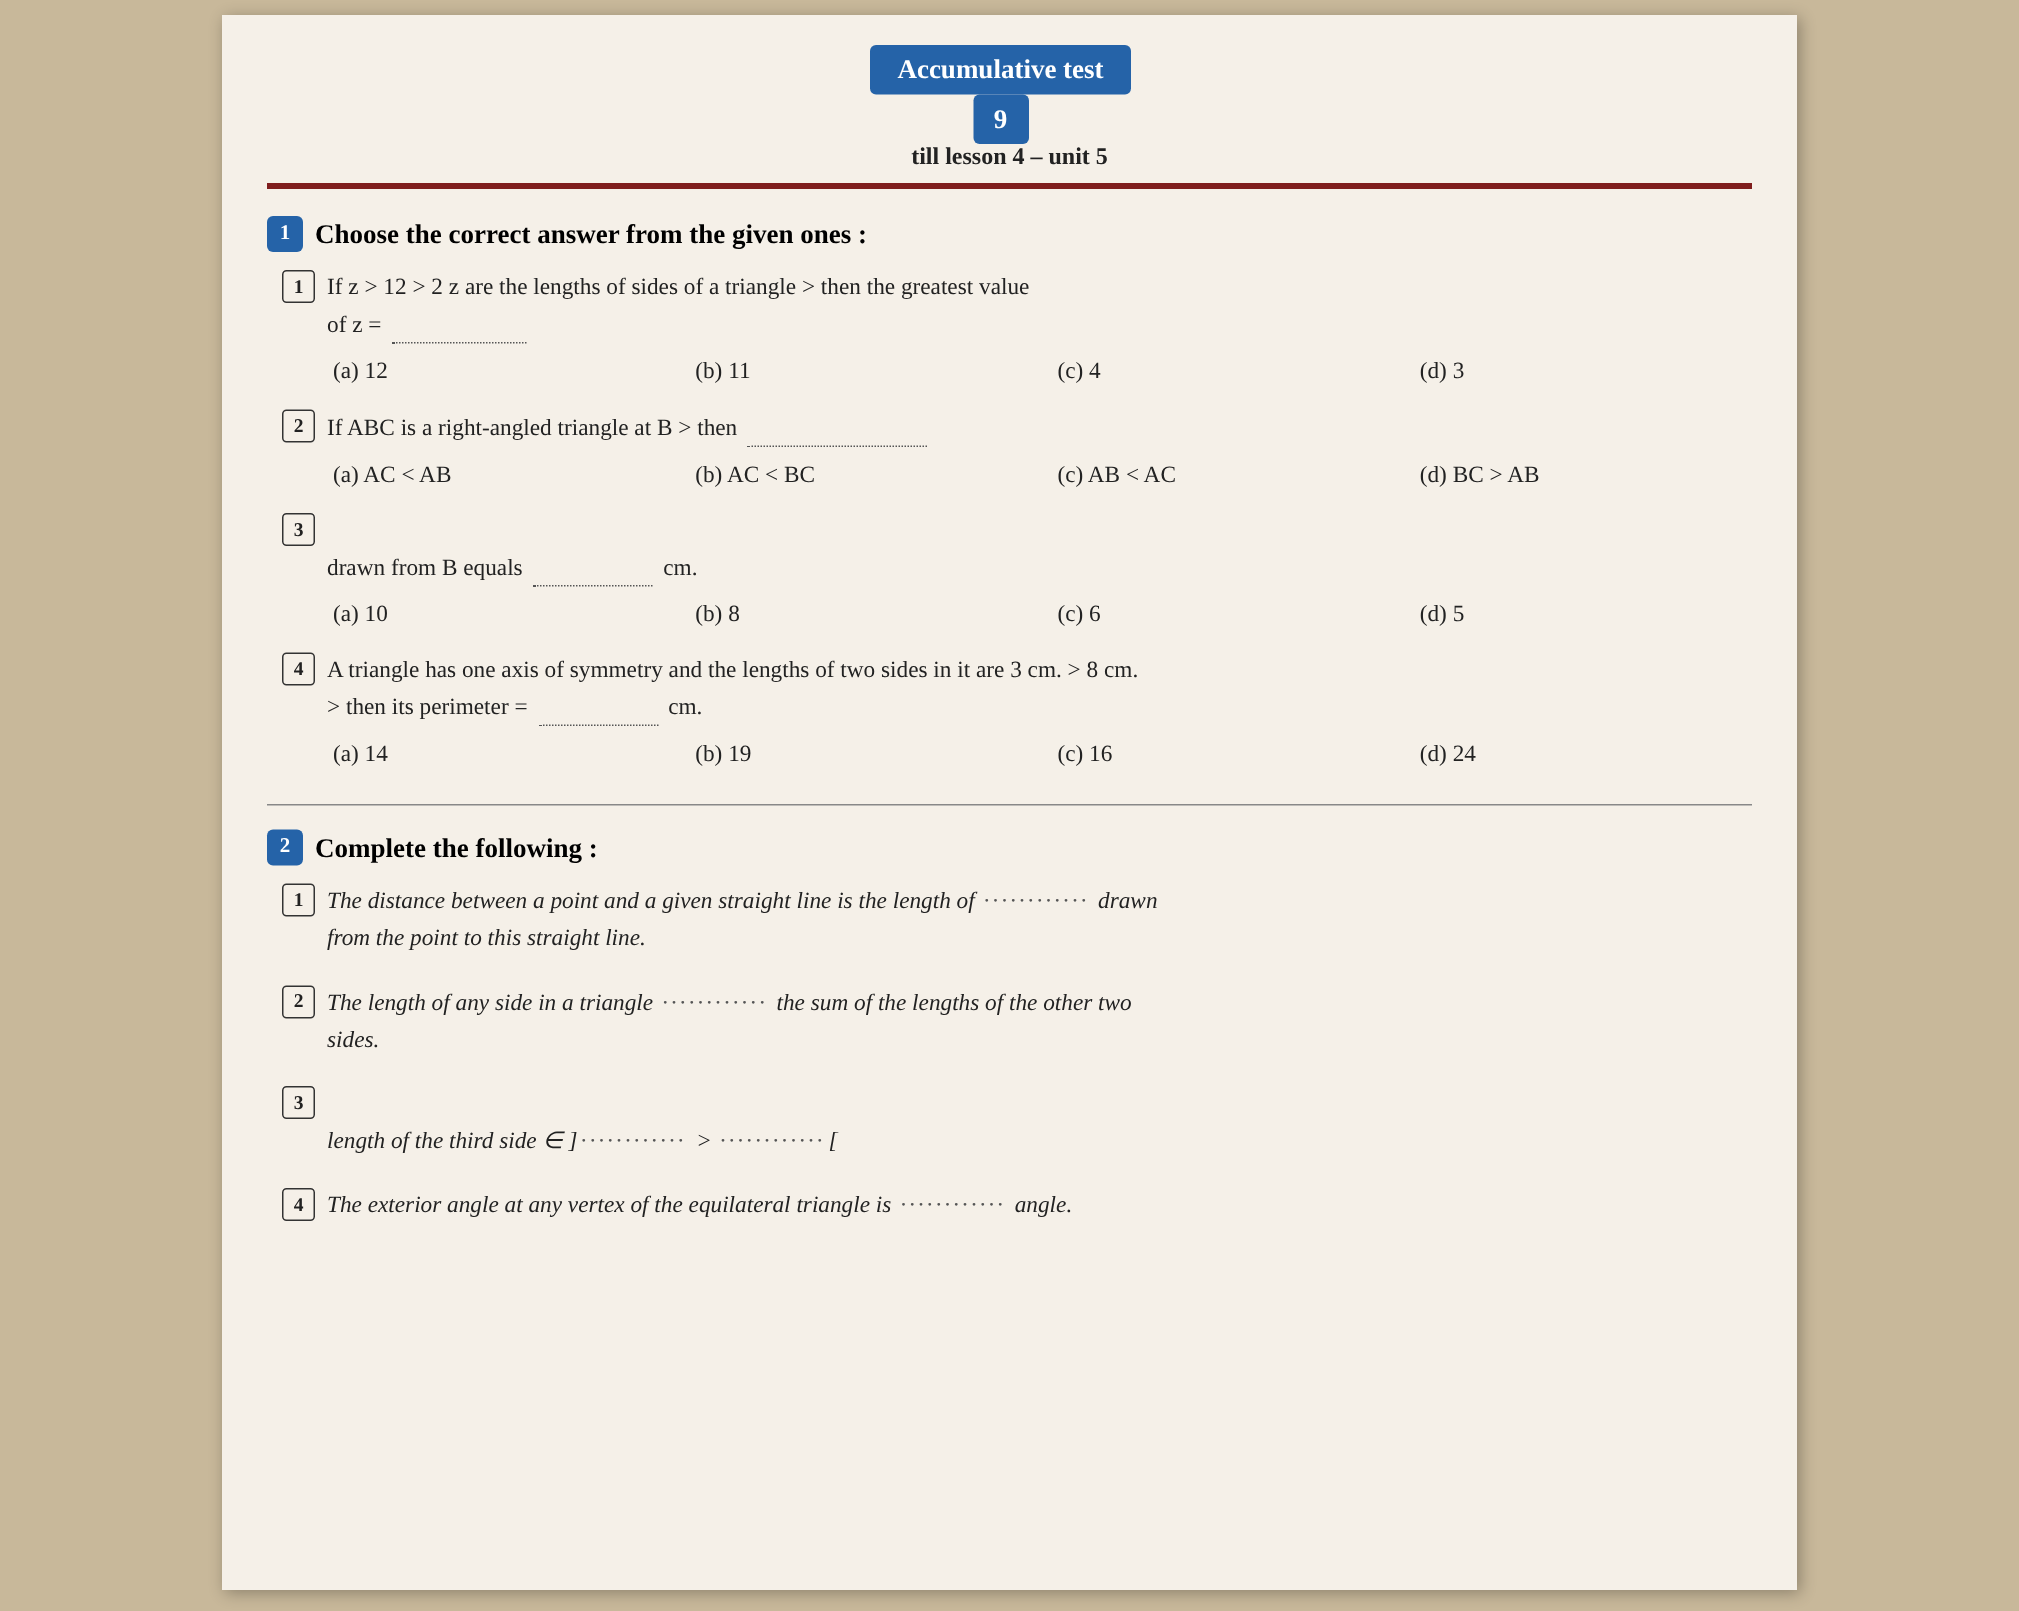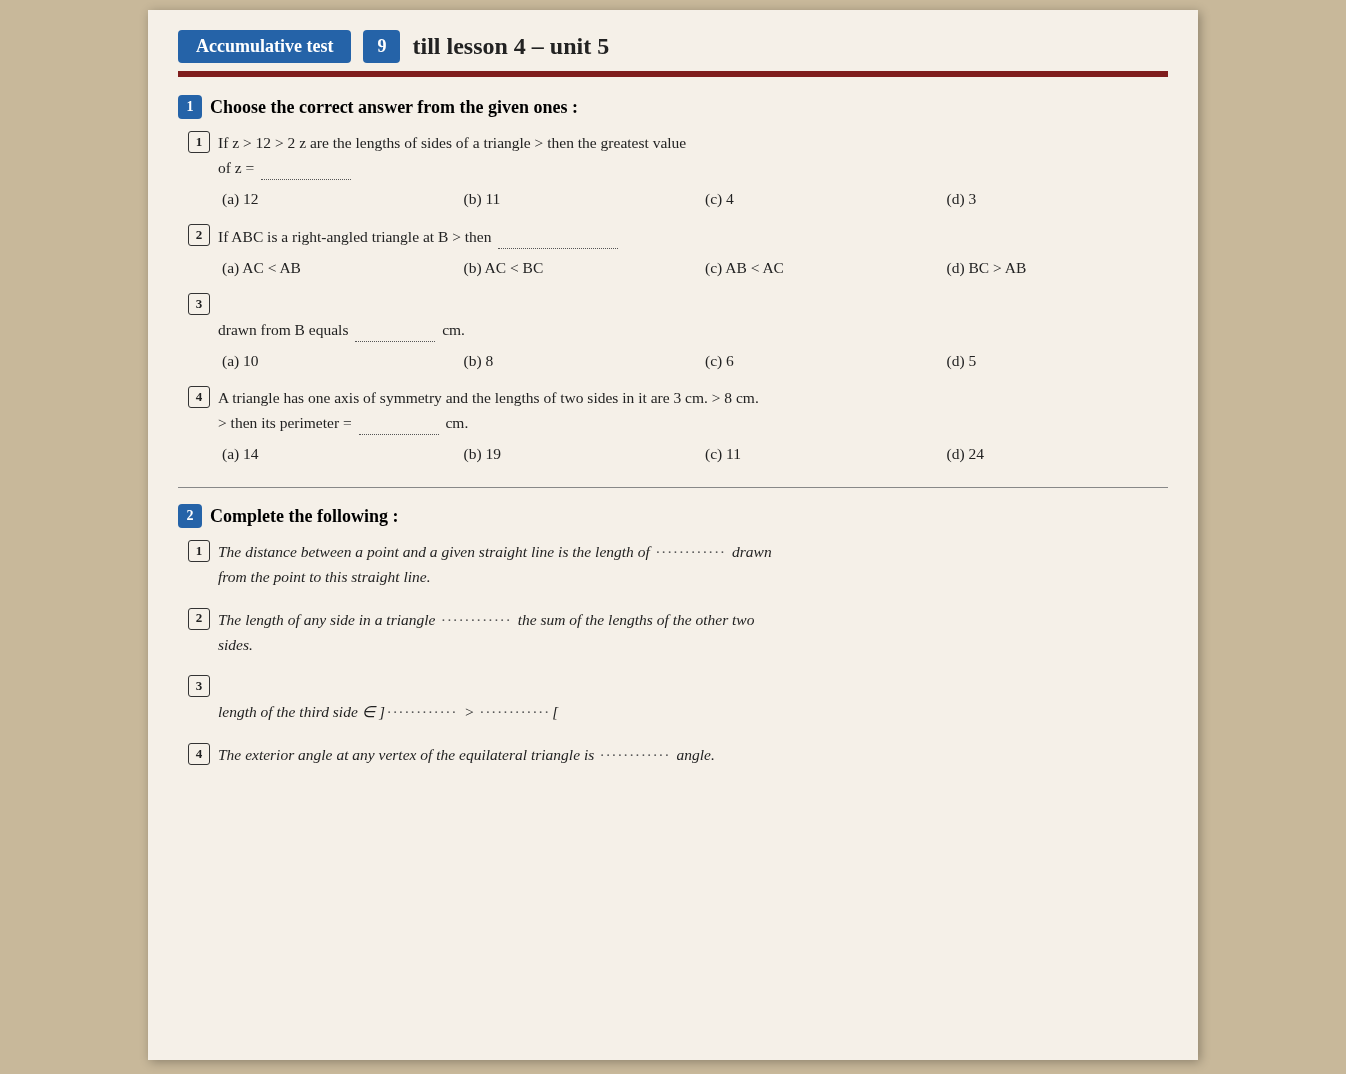--- a/index.html
+++ b/index.html
@@ -17,43 +17,44 @@
       width: 1050px;
       min-height: 1050px;
       padding: 20px 30px 30px 30px;
       position: relative;
       box-shadow: 2px 2px 10px rgba(0,0,0,0.3);
     }
     .header {
       display: flex;
       align-items: center;
       margin-bottom: 18px;
-      border-bottom: 6px solid #7f1d1d;
+      border-bottom: 4px solid #7f1d1d;
       padding-bottom: 8px;
+      flex-direction: column;
     }
     .header-title-box {
       background: #2563a8;
       color: white;
       font-weight: bold;
       font-size: 18px;
       padding: 6px 18px;
       border-radius: 4px;
       margin-right: 12px;
     }
     .header-number-box {
       background: #2563a8;
       color: white;
       font-weight: bold;
       font-size: 18px;
       padding: 6px 14px;
       border-radius: 4px;
       margin-right: 12px;
     }
     .header-subtitle {
-      font-size: 24px;
+      font-size: 16px;
       font-weight: bold;
       color: #222;
     }
     .section {
       margin-bottom: 22px;
     }
     .section-title {
       display: flex;
       align-items: center;
       font-weight: bold;
@@ -219,21 +220,21 @@
       <div class="question-text">
         <span class="sub-num-badge">4</span>
         <div class="question-body">
           <span>A triangle has one axis of symmetry and the lengths of two sides in it are 3 cm. ˃ 8 cm.</span><br>
           <span>˃ then its perimeter = <span class="dotted-line" style="min-width:80px;">&nbsp;</span> cm.</span>
         </div>
       </div>
       <div class="choices">
         <div class="choice"><span class="choice-label">(a) 14</span></div>
         <div class="choice"><span class="choice-label">(b) 19</span></div>
-        <div class="choice"><span class="choice-label">(c) 11</span></div>
+        <div class="choice"><span class="choice-label">(c) 16</span></div>
         <div class="choice"><span class="choice-label">(d) 24</span></div>
       </div>
     </div>
   </div>
 
   <hr class="divider">
 
   <div class="section">
     <div class="section-title">
       <span class="num-badge">2</span>

